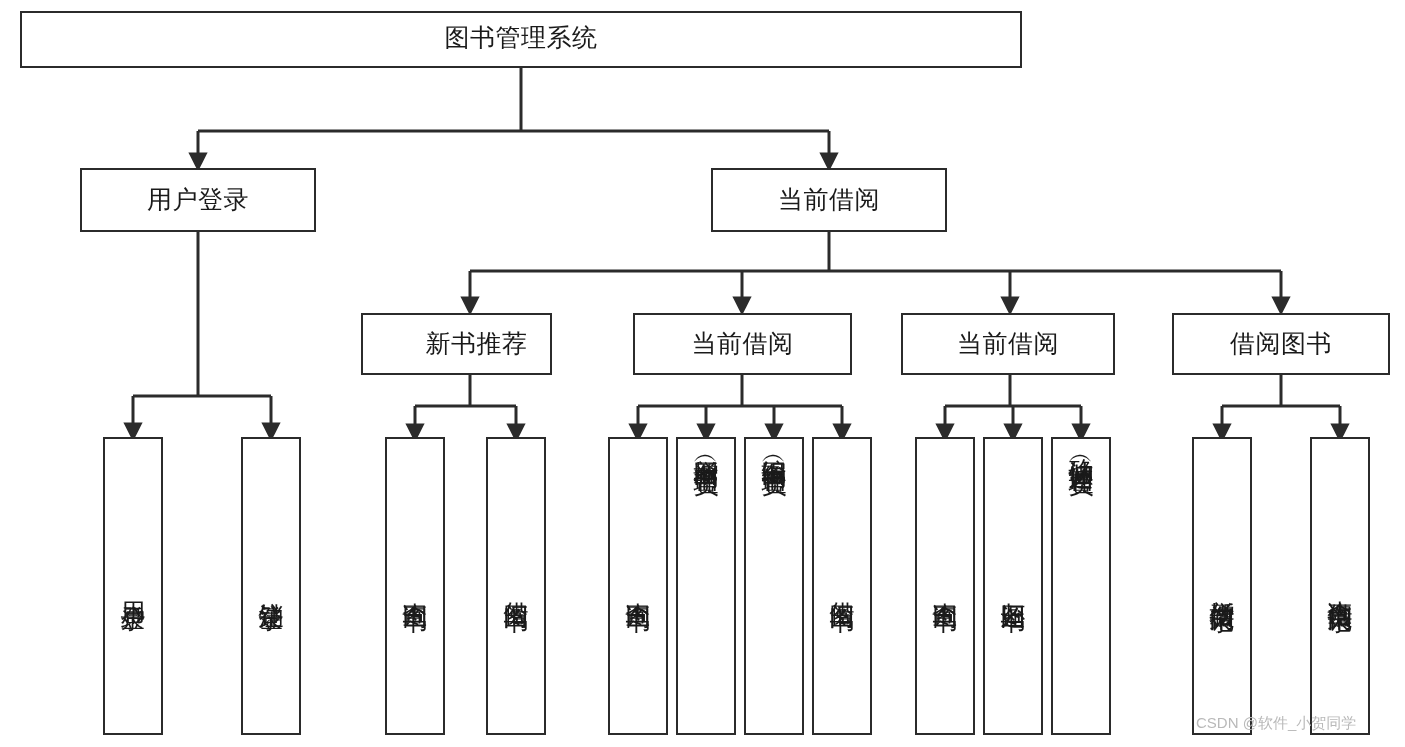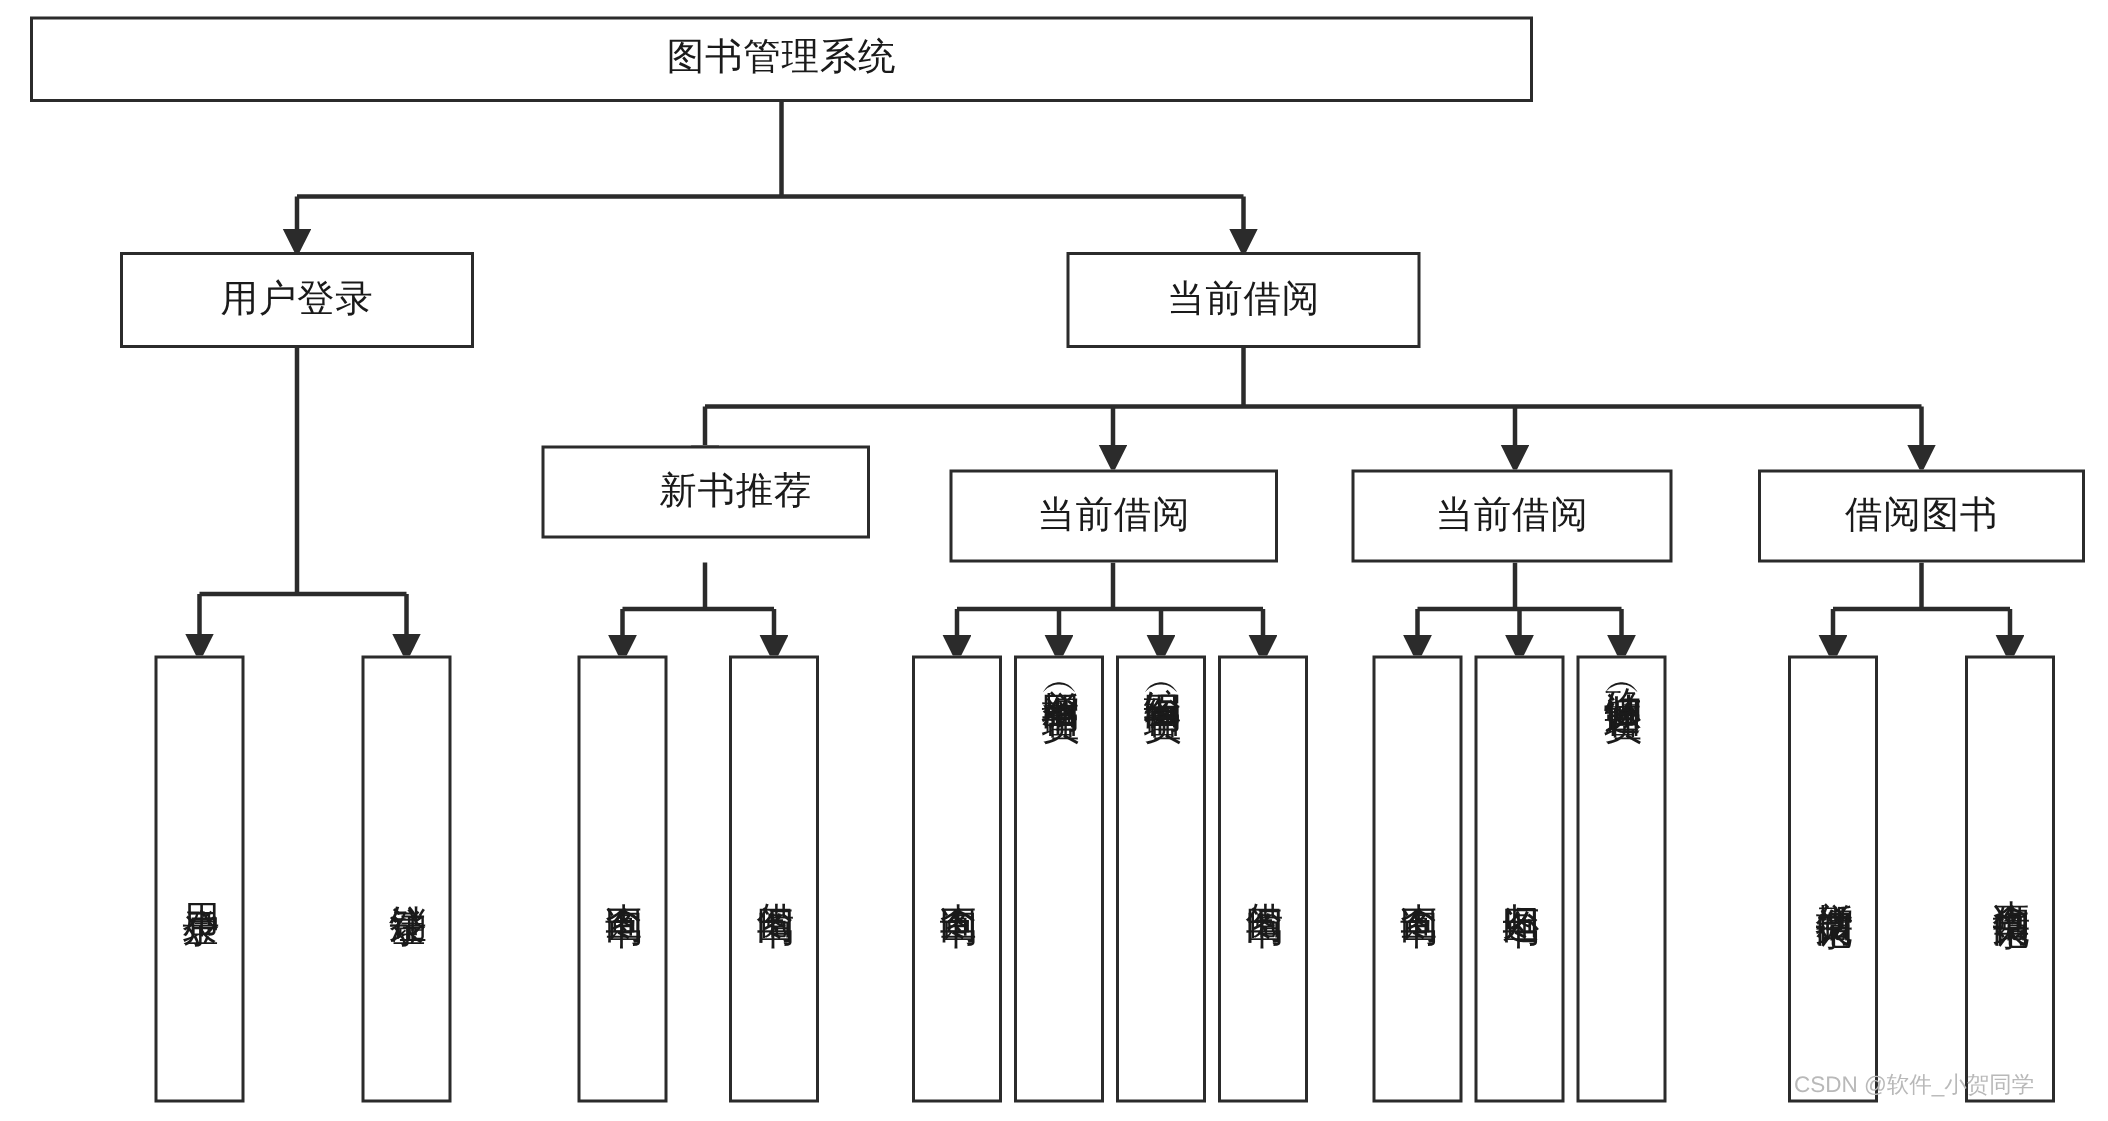--- a/index.html
+++ b/index.html
@@ -134,21 +134,21 @@
   </div>
 
   <div class="node horiz" style="left:80px; top:168px; width:236px; height:64px;">
     <span class="label">用户登录</span>
   </div>
 
   <div class="node horiz" style="left:711px; top:168px; width:236px; height:64px;">
     <span class="label">当前借阅</span>
   </div>
 
-  <div class="node horiz" style="left:361px; top:297px; width:219px; height:62px;padding-left:40px;">
+  <div class="node horiz" style="left:361px; top:313px; width:191px; height:62px;padding-left:40px;">
     <span class="label">新书推荐</span>
   </div>
 
   <div class="node horiz" style="left:633px; top:313px; width:219px; height:62px;">
     <span class="label">当前借阅</span>
   </div>
 
   <div class="node horiz" style="left:901px; top:313px; width:214px; height:62px;">
     <span class="label">当前借阅</span>
   </div>

